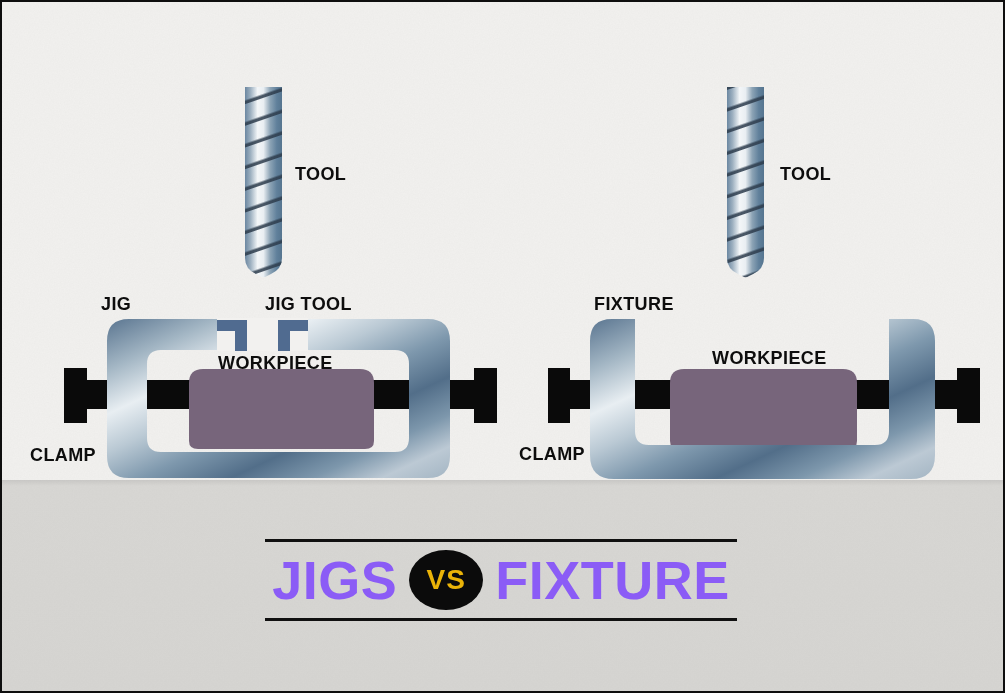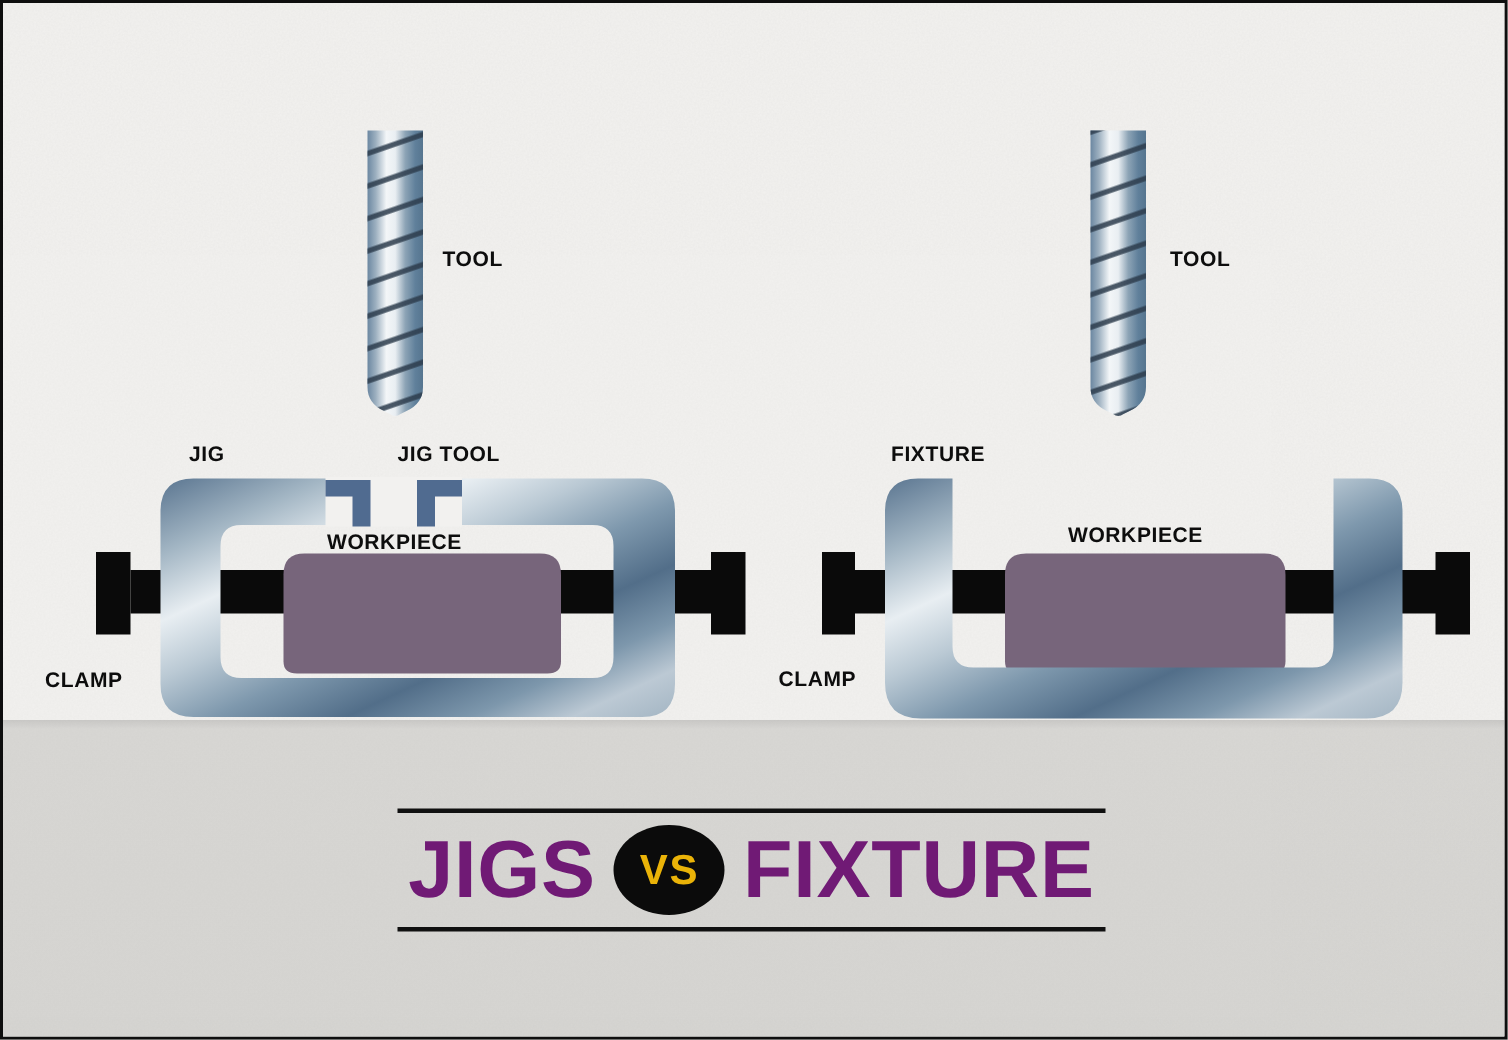--- a/index.html
+++ b/index.html
@@ -6,37 +6,37 @@
   .canvas{
     position:relative;width:1005px;height:693px;box-sizing:border-box;
     border:2px solid #0e0e0e;overflow:hidden;
     background:#f2f1ef;
     font-family:"Liberation Sans",sans-serif;
   }
   .band-top{position:absolute;left:0;top:0;width:100%;height:478px;background:#f2f1ef;}
   .band-bottom{position:absolute;left:0;top:478px;width:100%;height:215px;
     background:linear-gradient(#c9c8c6 0px,#d8d7d4 6px,#d6d5d2 100%);}
   svg.diagram{position:absolute;left:0;top:0;}
-  .lbl{position:absolute;font-weight:700;font-size:14px;letter-spacing:.4px;
+  .lbl{position:absolute;font-weight:700;font-size:18px;letter-spacing:.4px;
     color:#0d0d0d;white-space:nowrap;line-height:1;}
   #lbl-tool-left{left:293px;top:163px;}
-  #lbl-jig{left:124px;top:293px;}
+  #lbl-jig{left:99px;top:293px;}
   #lbl-jig-brush{left:263px;top:293px;}
   #lbl-workpiece-left{left:216px;top:352px;}
   #lbl-clamp-left{left:28px;top:444px;}
   #lbl-tool-right{left:778px;top:163px;}
   #lbl-fixture{left:592px;top:293px;}
   #lbl-workpiece-right{left:710px;top:347px;}
   #lbl-clamp-right{left:517px;top:443px;}
   .rule{position:absolute;left:263px;width:472px;height:3px;background:#101010;}
   #rule-top{top:537px;}
   #rule-bottom{top:616px;}
   .title-row{position:absolute;left:263px;top:541px;width:472px;height:74px;
     display:flex;align-items:center;justify-content:center;gap:12px;}
-  .title-word{font-weight:700;font-size:54px;letter-spacing:.5px;color:#701a75;line-height:1;}
+  .title-word{font-weight:700;font-size:54px;letter-spacing:.5px;color:#8b5cf6;line-height:1;}
   .vs-oval{width:74px;height:60px;background:#0b0b0b;border-radius:50%;
     display:flex;align-items:center;justify-content:center;flex:0 0 auto;}
   .vs-text{font-weight:700;font-size:28px;color:#eab308;letter-spacing:1px;line-height:1;}
 </style>
 </head>
 <body>
 
 <div class="canvas">
 
   <div class="band-top"></div>

